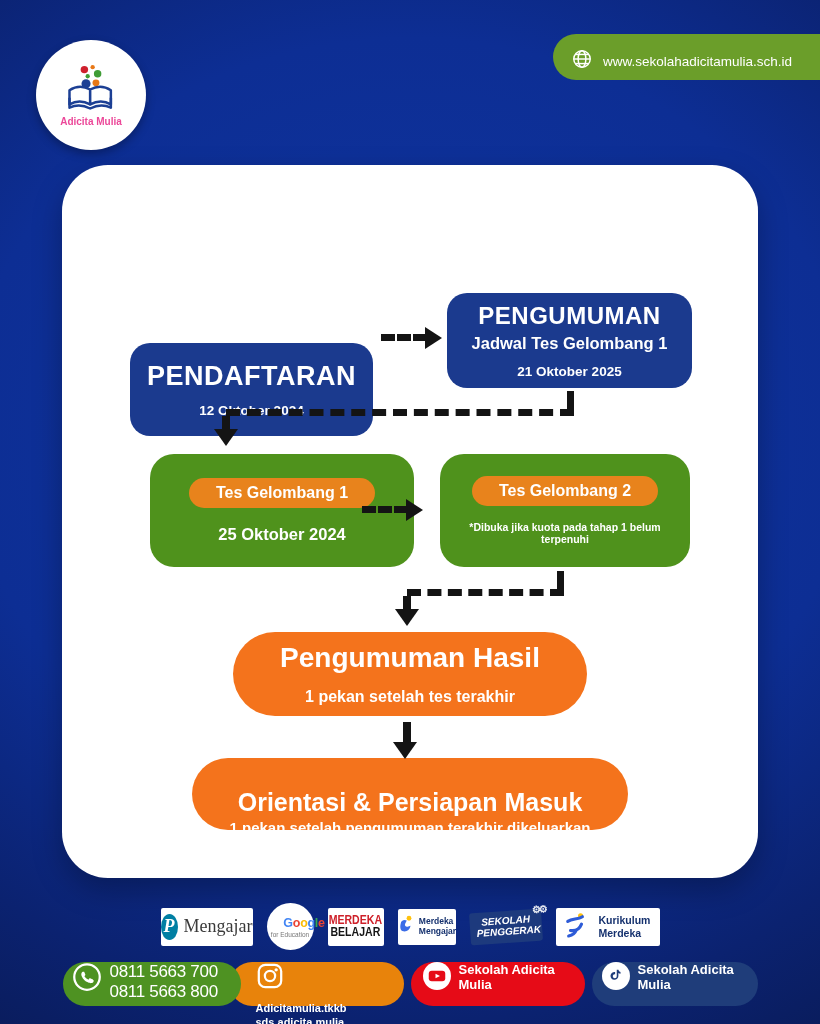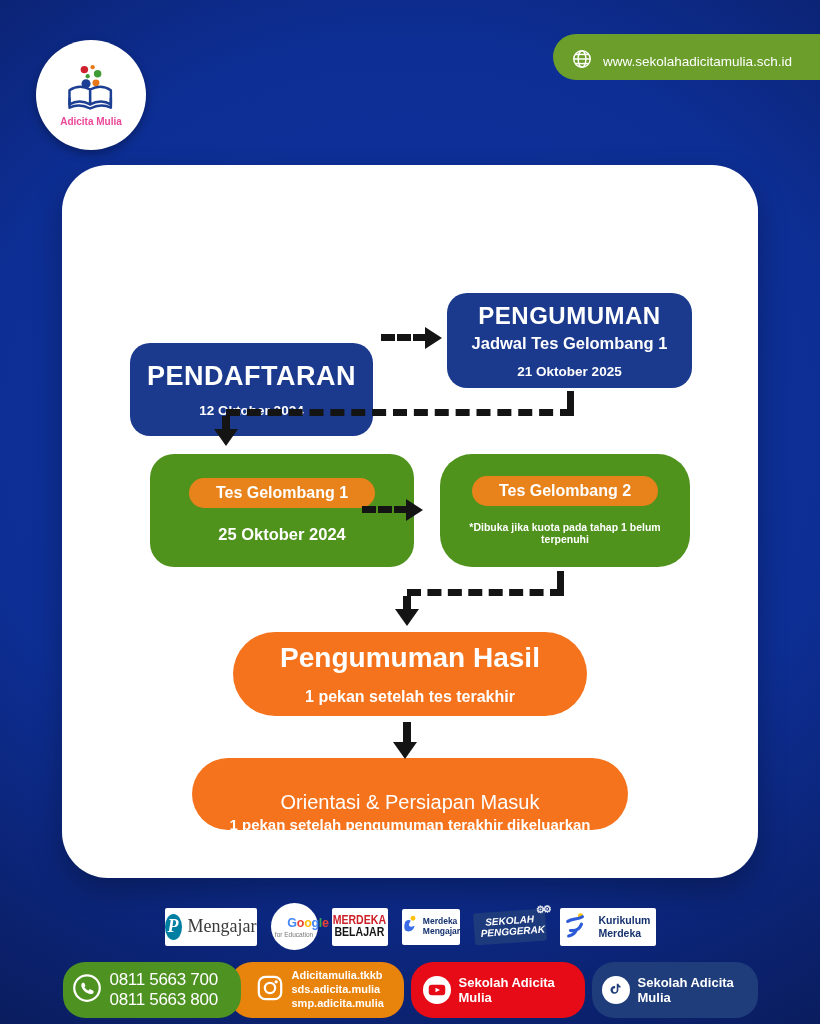--- a/index.html
+++ b/index.html
@@ -35,32 +35,32 @@
   .box-pendaftaran .bx-title{font-size:27px;font-weight:bold;letter-spacing:.5px;}
   .box-pendaftaran .bx-date{font-size:13.5px;font-weight:bold;}
   .box-pengumuman{left:447px;top:293px;width:245px;height:95px;gap:4px;}
   .box-pengumuman .bx-title{font-size:24px;font-weight:bold;letter-spacing:.5px;}
   .box-pengumuman .bx-sub{font-size:16.5px;font-weight:bold;}
   .box-pengumuman .bx-date{font-size:13.5px;font-weight:bold;margin-top:7px;}
 
   .green-box{position:absolute;background:#4f921c;border-radius:24px;color:#fff;display:flex;flex-direction:column;
     align-items:center;justify-content:center;text-align:center;}
   .box-tes1{left:105px;top:454px;width:264px;height:113px;gap:17px;margin-left:45px;}
-  .box-tes2{left:440px;top:454px;width:250px;height:113px;gap:15px;border-radius:32px;}
+  .box-tes2{left:440px;top:454px;width:250px;height:113px;gap:15px;}
   .tes-pill{background:#e8831c;border-radius:17px;padding:6px 27px;font-size:16px;font-weight:bold;color:#fff;}
   .green-date{font-size:16.5px;font-weight:bold;}
   .green-note{font-size:10.5px;font-weight:bold;padding:0 16px;}
 
   .orange-pill{position:absolute;background:#f4731c;color:#fff;display:flex;flex-direction:column;align-items:center;
     justify-content:center;text-align:center;}
   .pill-hasil{left:233px;top:632px;width:354px;height:84px;border-radius:42px;gap:14px;}
   .pill-hasil .op-title{font-size:28px;font-weight:bold;}
   .pill-hasil .op-sub{font-size:16px;font-weight:bold;}
   .pill-orientasi{left:192px;top:758px;width:436px;height:72px;border-radius:36px;gap:2px;}
-  .pill-orientasi .op-title{font-size:20px;font-weight:normal;margin-top:35px;}
+  .pill-orientasi .op-title{font-size:25px;font-weight:bold;margin-top:35px;}
   .pill-orientasi .op-sub{font-size:15px;font-weight:bold;}
 
   
   .dash-h{position:absolute;border-top:7px dashed #141414;}
   .dash-v{position:absolute;border-left:7px dashed #141414;}
   .tri-right{position:absolute;width:0;height:0;border-top:11px solid transparent;border-bottom:11px solid transparent;border-left:17px solid #141414;}
   .tri-down{position:absolute;width:0;height:0;border-left:12px solid transparent;border-right:12px solid transparent;border-top:17px solid #141414;}
   .stem{position:absolute;width:8px;background:#141414;}
   .c1{left:381px;top:334px;width:46px;}  .c1t{left:425px;top:327px;}
   .c2v{left:567px;top:391px;height:21px;} .c2h{left:226px;top:409px;width:348px;}
@@ -83,29 +83,29 @@
   .mb{width:56px;height:38px;flex-direction:column;line-height:.95;}
   .mb-in{display:flex;flex-direction:column;align-items:center;transform:scale(.88,1.08);}
   .mb-1{color:#ce2029;font-weight:800;font-size:12px;}
   .mb-2{color:#151515;font-weight:800;font-size:12px;}
   .mm{width:58px;height:36px;gap:4px;}
   .mm-text{display:flex;flex-direction:column;font-size:8.5px;font-weight:800;color:#15316e;line-height:1.15;}
   .sp{width:72px;height:32px;background:#1d3a7d;transform:rotate(-4deg);border-radius:3px;display:flex;flex-direction:column;
     align-items:center;justify-content:center;color:#fff;font-weight:800;font-style:italic;font-size:10px;line-height:1.08;position:relative;}
   .sp .l2{margin-left:5px;}
   .sp-gears{position:absolute;top:-4px;right:-5px;font-size:10px;font-style:normal;color:rgba(255,255,255,.9);letter-spacing:-2px;}
-  .km{width:96px;height:38px;gap:12px;}
+  .km{width:104px;height:38px;gap:12px;}
   .km-text{display:flex;flex-direction:column;font-size:10.5px;font-weight:800;color:#15316e;line-height:1.15;}
 
   
   .contact-bar{position:absolute;left:0;top:962px;width:820px;display:flex;align-items:center;justify-content:center;gap:7px;}
-  .c-pill{height:56px;border-radius:22px;display:flex;align-items:center;color:#fff;}
+  .c-pill{height:44px;border-radius:22px;display:flex;align-items:flex-start;color:#fff;}
   .wa{width:178px;background:#4e9222;gap:8px;padding-left:9px;z-index:1;}
   .wa-nums{display:flex;flex-direction:column;font-size:17px;line-height:1.15;letter-spacing:-.3px;}
-  .ig{width:174px;background:#e8830b;gap:8px;padding-left:26px;margin-left:-18px;}
+  .ig{width:174px;background:#e8830b;gap:8px;padding-left:26px;margin-left:-18px;flex-direction:column;}
   .ig-lines{display:flex;flex-direction:column;font-size:11px;font-weight:bold;line-height:1.25;}
   .yt{width:174px;background:#e60b17;gap:8px;padding-left:12px;}
   .tt{width:166px;background:#1f3d7a;gap:8px;padding-left:10px;}
   .c-label{font-size:13px;font-weight:bold;}
   .round-white{width:28px;height:28px;border-radius:50%;background:#fff;display:flex;align-items:center;justify-content:center;flex:none;}
 </style>
 </head>
 <body>
 
 <div id="poster">

